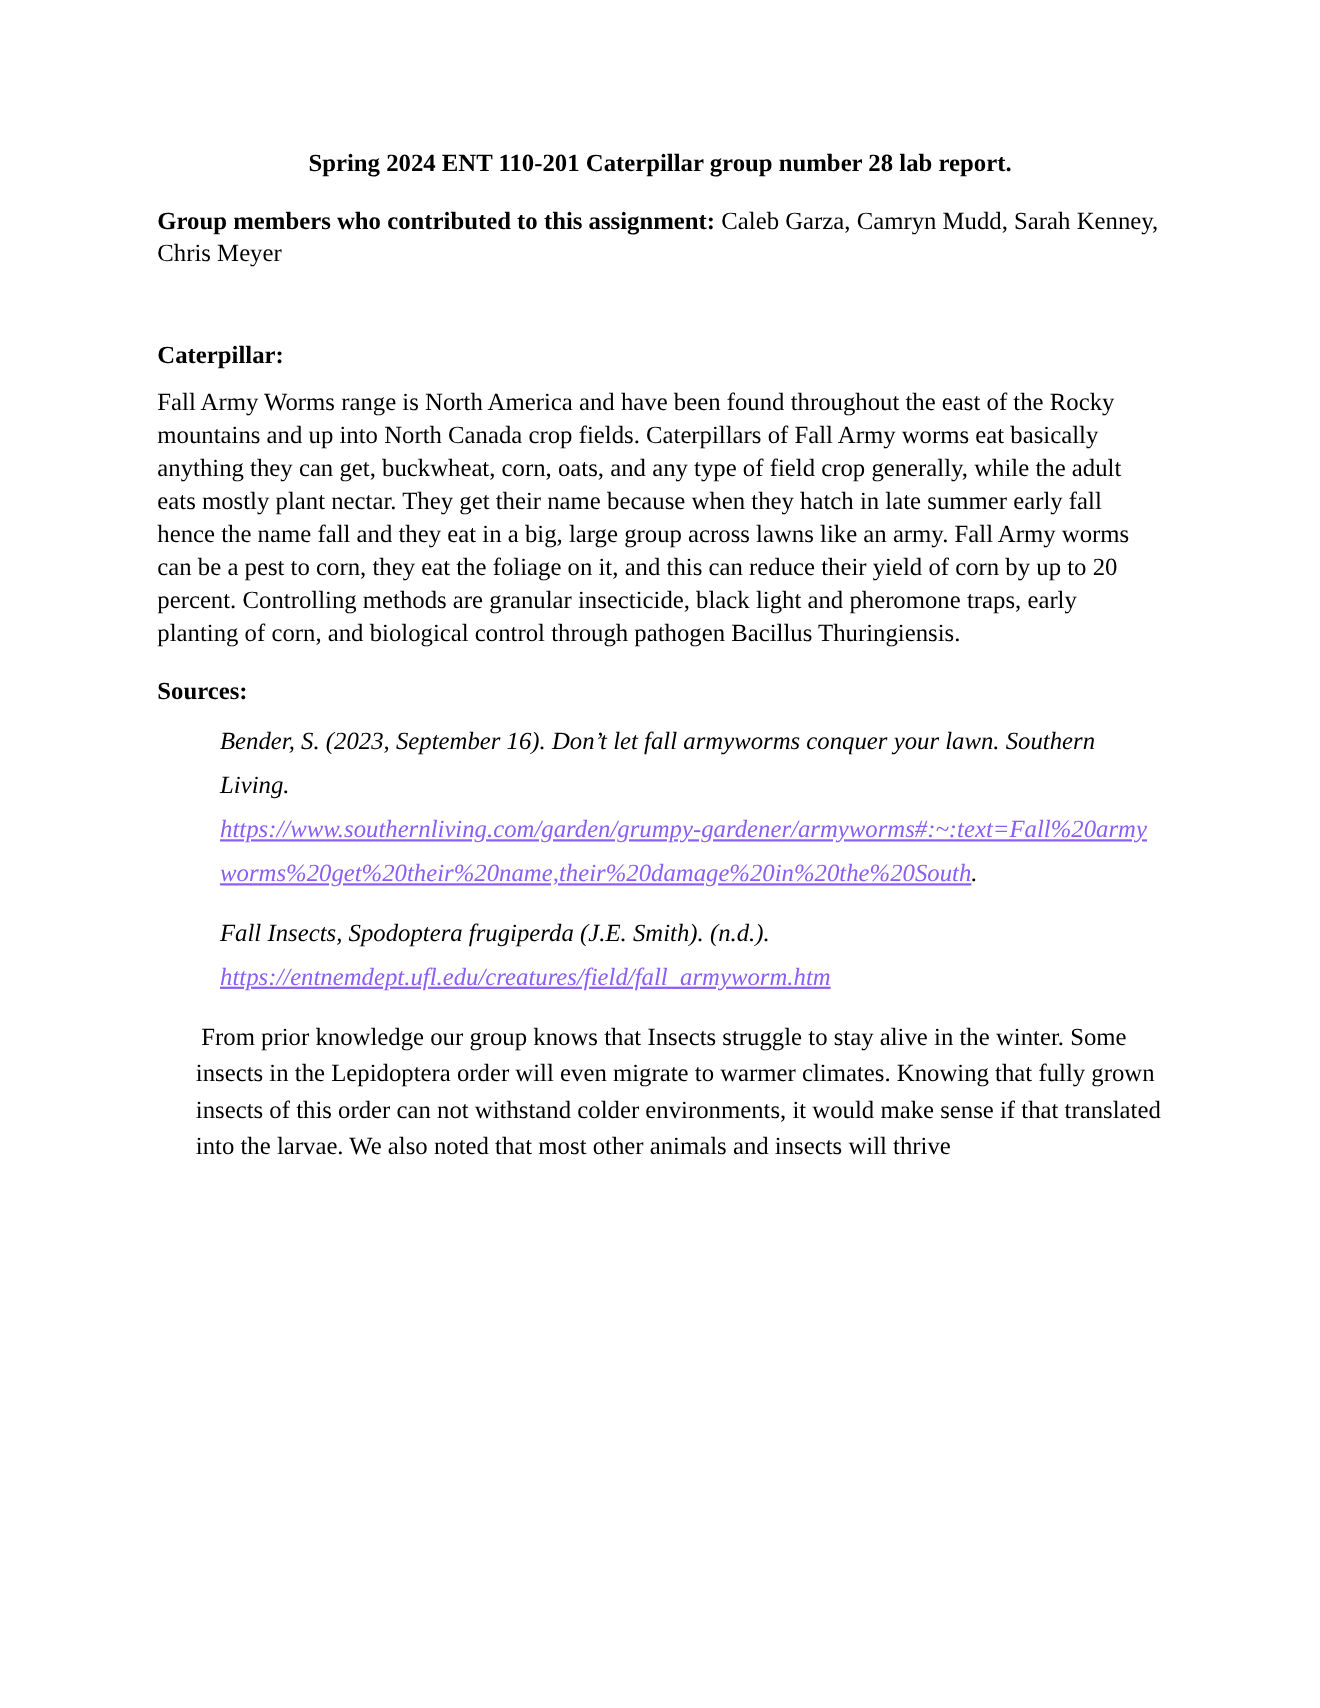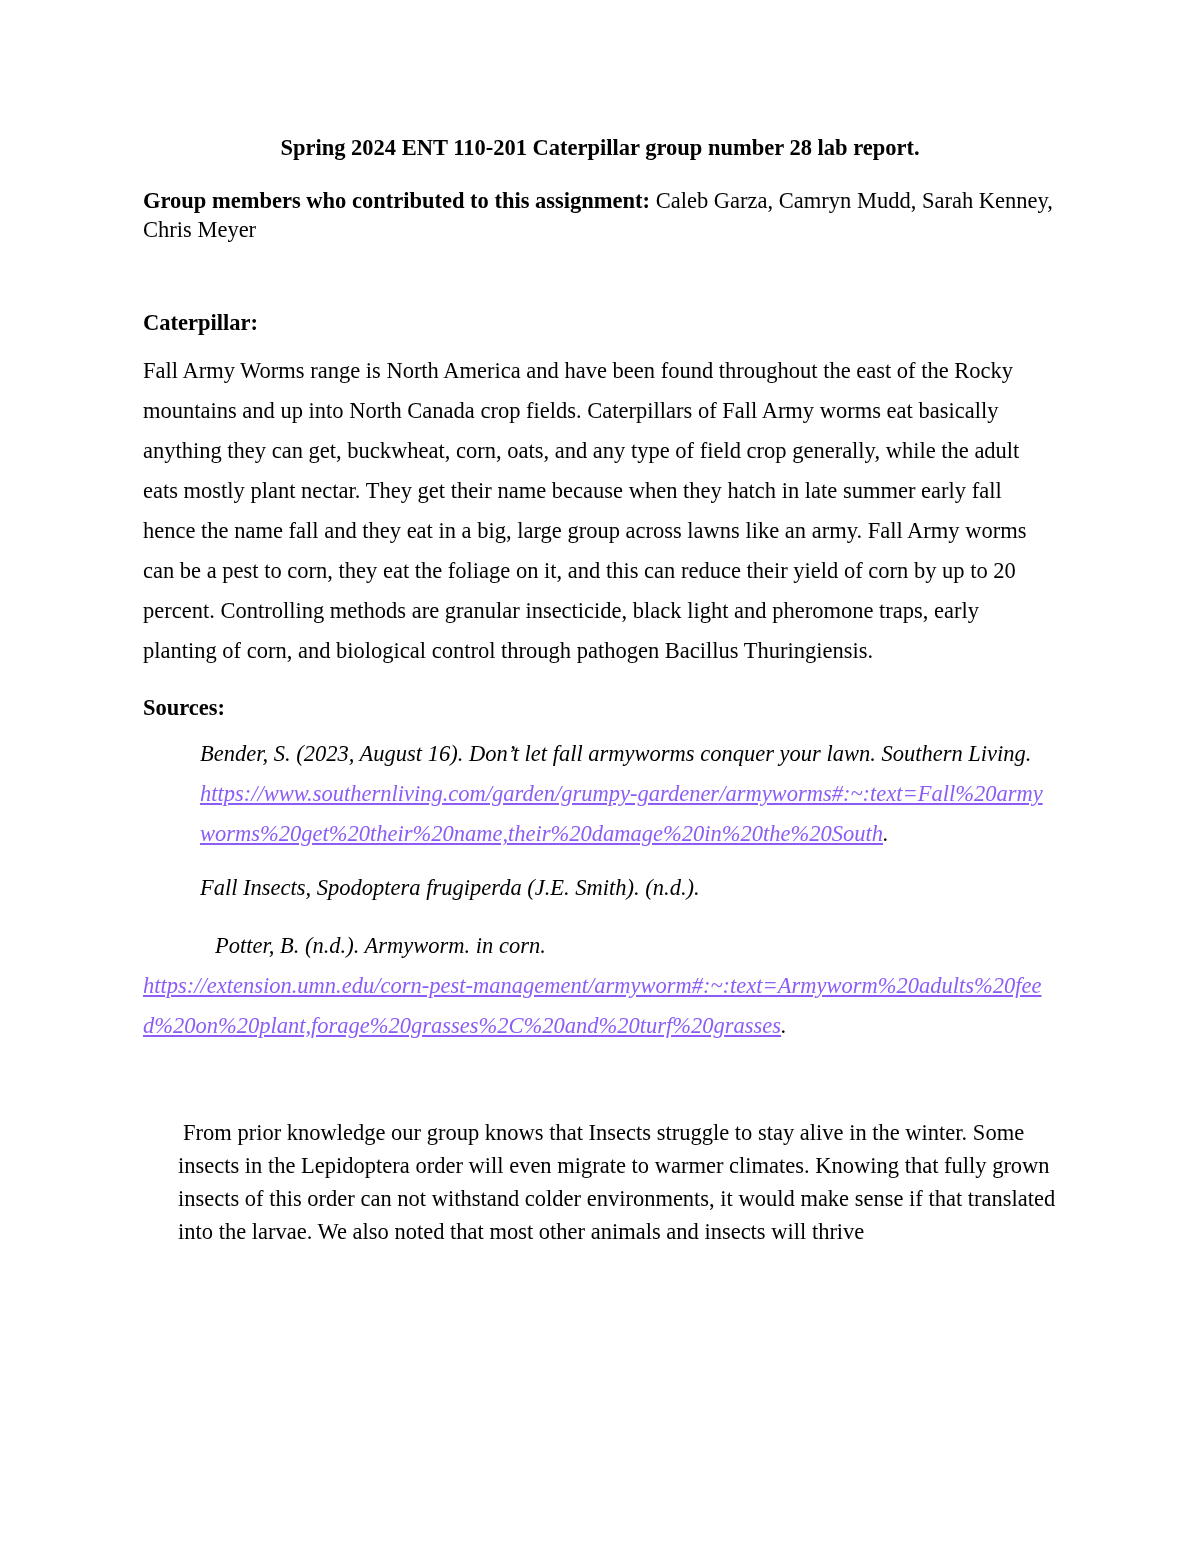--- a/index.html
+++ b/index.html
@@ -30,21 +30,21 @@
     line-height: 29px;
     margin: 0 0 64px 0;
   }
   .group-members .lbl { font-weight: bold; text-align: center; }
   .section-heading {
     font-weight: bold;
     line-height: 29px;
     margin: 0 0 14px 0;
   }
   .intro-paragraph {
-    line-height: 40px;
+    line-height: 30px;
     margin: 0 0 22px 0;
   }
   .sources-heading { margin-bottom: 12px; }
   .citation {
     font-style: italic;
     line-height: 40px;
     margin: 0 0 14px 0;
     padding-left: 57px;
   }
   .citation .cit-url { word-break: break-all; }
@@ -84,29 +84,26 @@
 
   <p class="group-members"><span class="lbl">Group members who contributed to this assignment:</span><span> Caleb Garza, Camryn Mudd, Sarah Kenney, Chris Meyer</span></p>
 
   <p class="section-heading">Caterpillar:</p>
 
   <p class="intro-paragraph">Fall Army Worms range is North America and have been found throughout the east of the Rocky mountains and up into North Canada crop fields. Caterpillars of Fall Army worms eat basically anything they can get, buckwheat, corn, oats, and any type of field crop generally, while the adult eats mostly plant nectar. They get their name because when they hatch in late summer early fall hence the name fall and they eat in a big, large group across lawns like an army. Fall Army worms can be a pest to corn, they eat the foliage on it, and this can reduce their yield of corn by up to 20 percent. Controlling methods are granular insecticide, black light and pheromone traps, early planting of corn, and biological control through pathogen Bacillus Thuringiensis.</p>
 
   <p class="section-heading sources-heading">Sources:</p>
 
   <div class="citation citation-1">
-    <div class="cit-text">Bender, S. (2023, August 16). Don’t let fall armyworms conquer your lawn. Southern Living.</div>
+    <div class="cit-text">Bender, S. (2023, September 16). Don’t let fall armyworms conquer your lawn. Southern Living.</div>
     <div class="cit-url"><a class="doc-link">https://www.southernliving.com/garden/grumpy-gardener/armyworms#:~:text=Fall%20armyworms%20get%20their%20name,their%20damage%20in%20the%20South</a><span class="after-link">.</span></div>
   </div>
 
   <div class="citation citation-2">
     <div class="cit-text">Fall Insects, Spodoptera frugiperda (J.E. Smith). (n.d.).</div>
+    <div class="cit-url"><a class="doc-link">https://entnemdept.ufl.edu/creatures/field/fall_armyworm.htm</a></div>
   </div>
 
-  <div class="citation citation-3">
-    <div class="cit-text">Potter, B. (n.d.). Armyworm. in corn.</div>
-    <div class="cit-url"><a class="doc-link">https://extension.umn.edu/corn-pest-management/armyworm#:~:text=Armyworm%20adults%20feed%20on%20plant,forage%20grasses%2C%20and%20turf%20grasses</a><span class="after-link">.</span></div>
-  </div>
 
 
   <p class="closing-paragraph">From prior knowledge our group knows that Insects struggle to stay alive in the winter. Some insects in the Lepidoptera order will even migrate to warmer climates. Knowing that fully grown insects of this order can not withstand colder environments, it would make sense if that translated into the larvae. We also noted that most other animals and insects will thrive</p>
 
 </div>
 
 </body></html>

